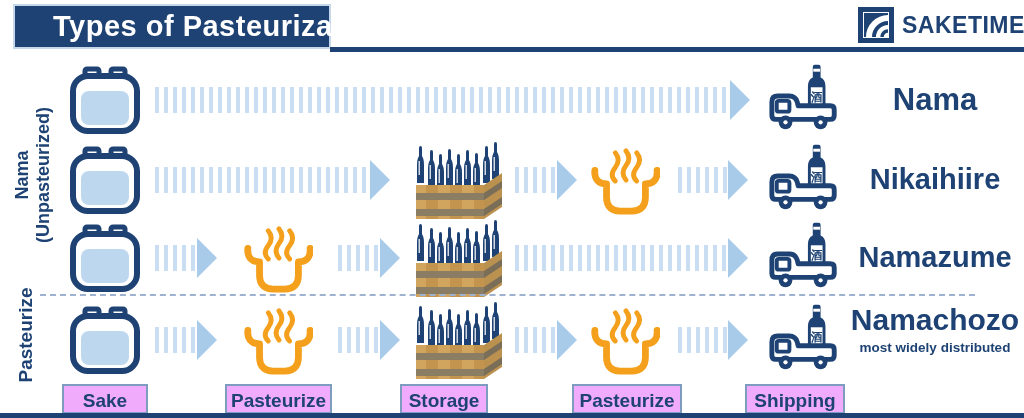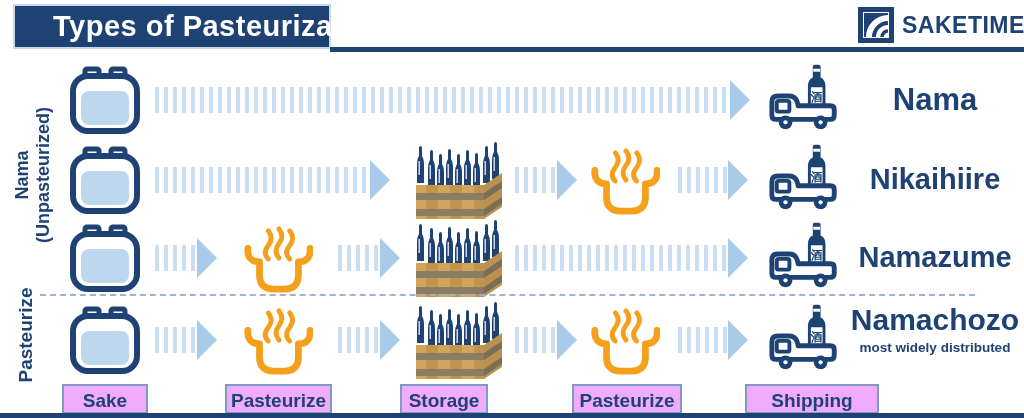--- a/index.html
+++ b/index.html
@@ -231,18 +231,18 @@
   </div>
   <div class="abs stage-box" style="left:225px;width:107px">
     <span>Pasteurize</span>
   </div>
   <div class="abs stage-box" style="left:400px;width:88px">
     <span>Storage</span>
   </div>
   <div class="abs stage-box" style="left:572px;width:110px">
     <span>Pasteurize</span>
   </div>
-  <div class="abs stage-box" style="left:745px;width:134px">
+  <div class="abs stage-box" style="left:745px;width:100px">
     <span>Shipping</span>
   </div>
 
   <div class="abs bottom-rule"></div>
 </div>
 
 </body></html>

